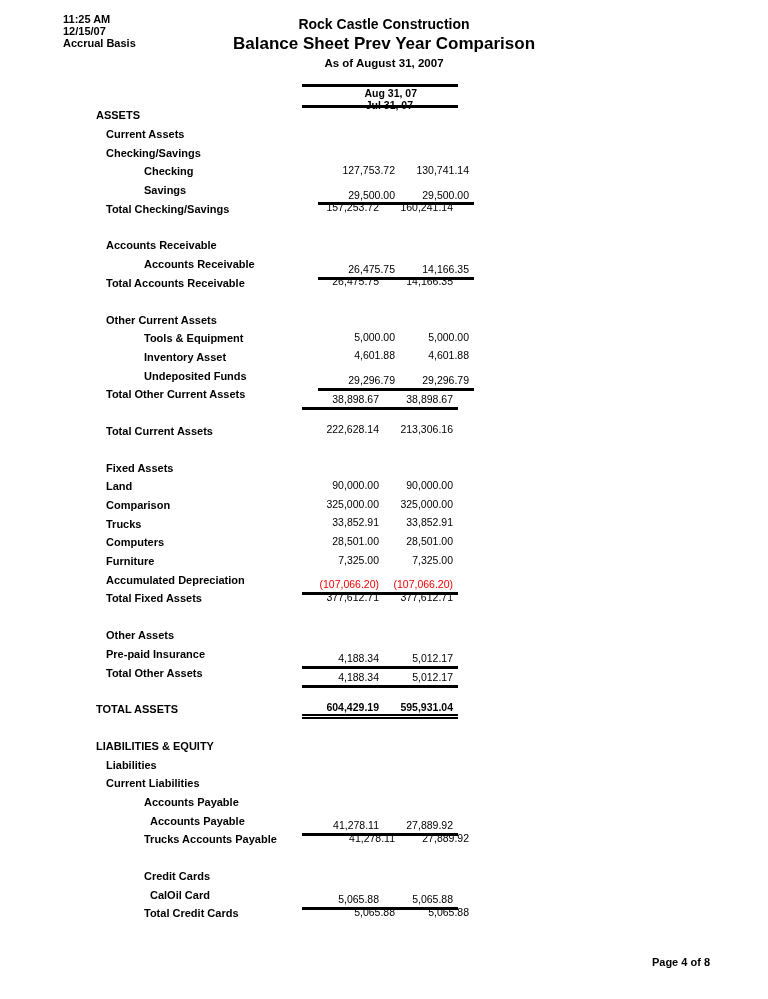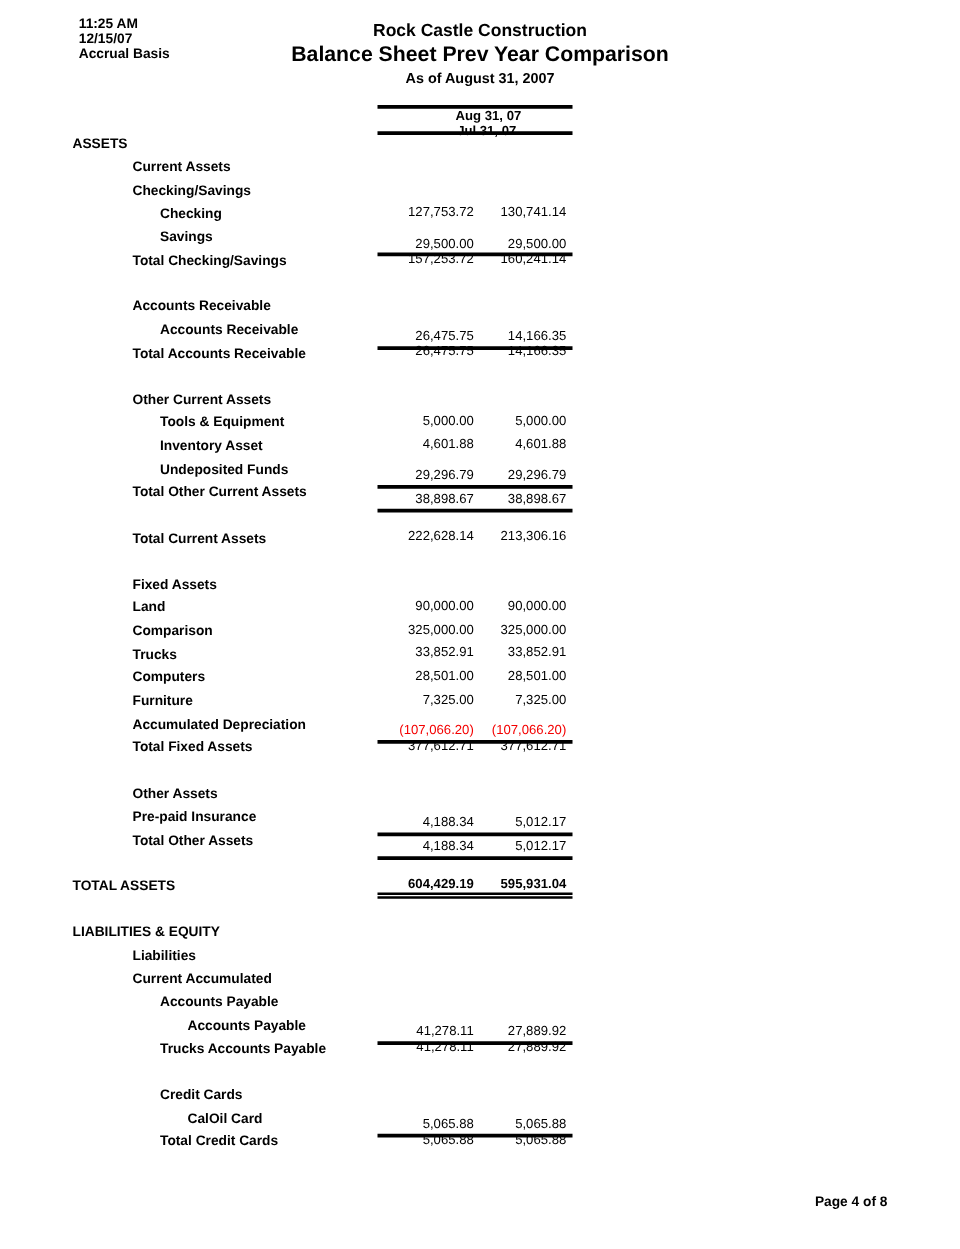--- a/index.html
+++ b/index.html
@@ -44,24 +44,24 @@
 
   
   .rows { position: absolute; top: 106px; left: 0; width: 768px; }
   .row  { display: flex; height: 18.7px; align-items: center; }
   .row.gap { margin-top: 18px; }
 
   .row .label {
     width: 302px; box-sizing: border-box;
     font-size: 11px; font-weight: bold; white-space: nowrap;
   }
-  .ind-0 .label { padding-left: 58px; }
+  .ind-0 .label { padding-left: 96px; }
   .ind-1 .label { padding-left: 106px; }
   .ind-2 .label { padding-left: 106px; }
-  .ind-3 .label { padding-left: 128px; }
+  .ind-3 .label { padding-left: 128px; margin-left: 16px; }
   .ind-4 .label { padding-left: 150px; }
 
   .row .nums {
     width: 156px; height: 100%;
     display: flex; align-items: center;
     box-sizing: border-box;
     border-bottom: 3px solid transparent;
   }
   .row.rule-thick  .nums { border-bottom: 3px solid #000; margin-top: 12px; }
   .row.rule-double .nums { border-bottom: 5px double #000; }
@@ -300,21 +300,21 @@
     </span>
   </div>
     <div class="row ind-1">
     <span class="label">Liabilities</span>
     <span class="nums">
       <span class="num c1"></span>
       <span class="num c2"></span>
     </span>
   </div>
     <div class="row ind-2">
-    <span class="label">Current Accumulated</span>
+    <span class="label">Current Liabilities</span>
     <span class="nums">
       <span class="num c1"></span>
       <span class="num c2"></span>
     </span>
   </div>
     <div class="row ind-3">
     <span class="label">Accounts Payable</span>
     <span class="nums">
       <span class="num c1"></span>
       <span class="num c2"></span>

